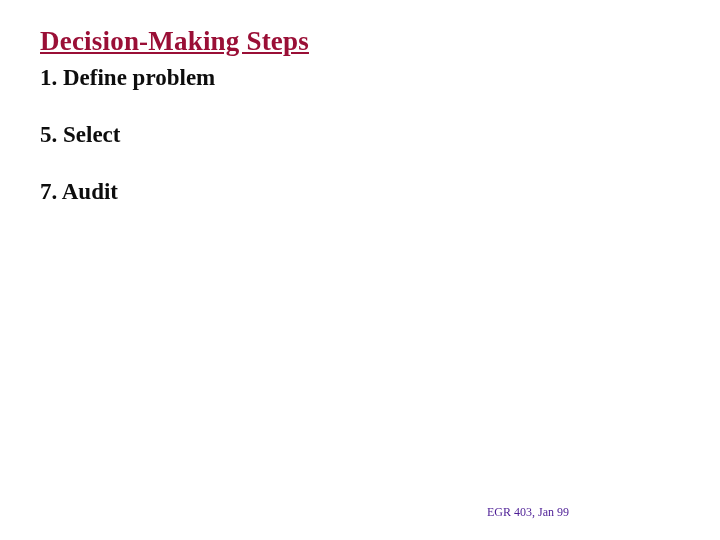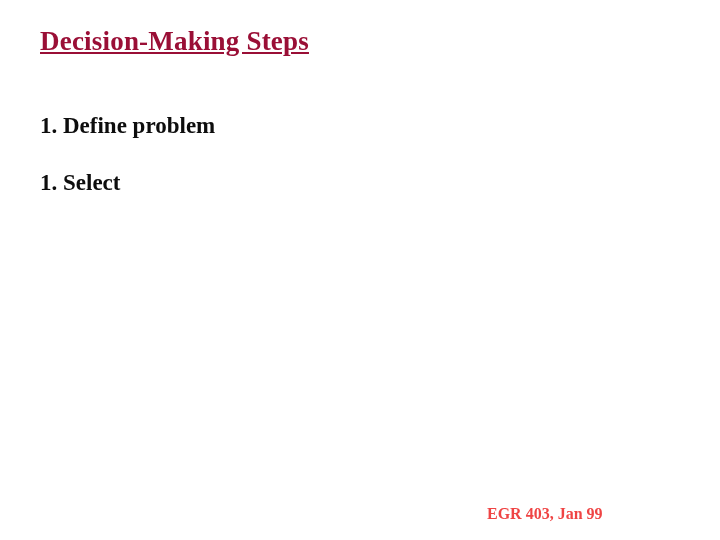--- a/index.html
+++ b/index.html
@@ -43,39 +43,39 @@
   .step-item {
     font-size: 23px;
     font-weight: bold;
     color: #0d0d0d;
     line-height: 1.05;
     margin: 0 0 33px 0;
     white-space: nowrap;
   }
   .step-item:first-child {
     margin-bottom: 33px;
-    margin-top: 48px;
   }
   .footer-note {
     position: absolute;
     left: 487px;
     top: 505px;
-    font-size: 16px;
-    font-weight: bold;
-    color: #ef4444;
+    font-size: 12px;
+    font-weight: normal;
+    color: #4c1d95;
     white-space: nowrap;
   }
 </style>
 </head>
 <body>
 
 <div class="slide">
 
   <div class="slide-title">Decision-Making Steps</div>
 
   <ul class="steps-list">
     <li class="step-item">1. Define problem</li>
-    <li class="step-item">1. Select</li>
+    <li class="step-item">5. Select</li>
+    <li class="step-item">7. Audit</li>
   </ul>
 
   <div class="footer-note">EGR 403, Jan 99</div>
 
 </div>
 
 </body></html>

